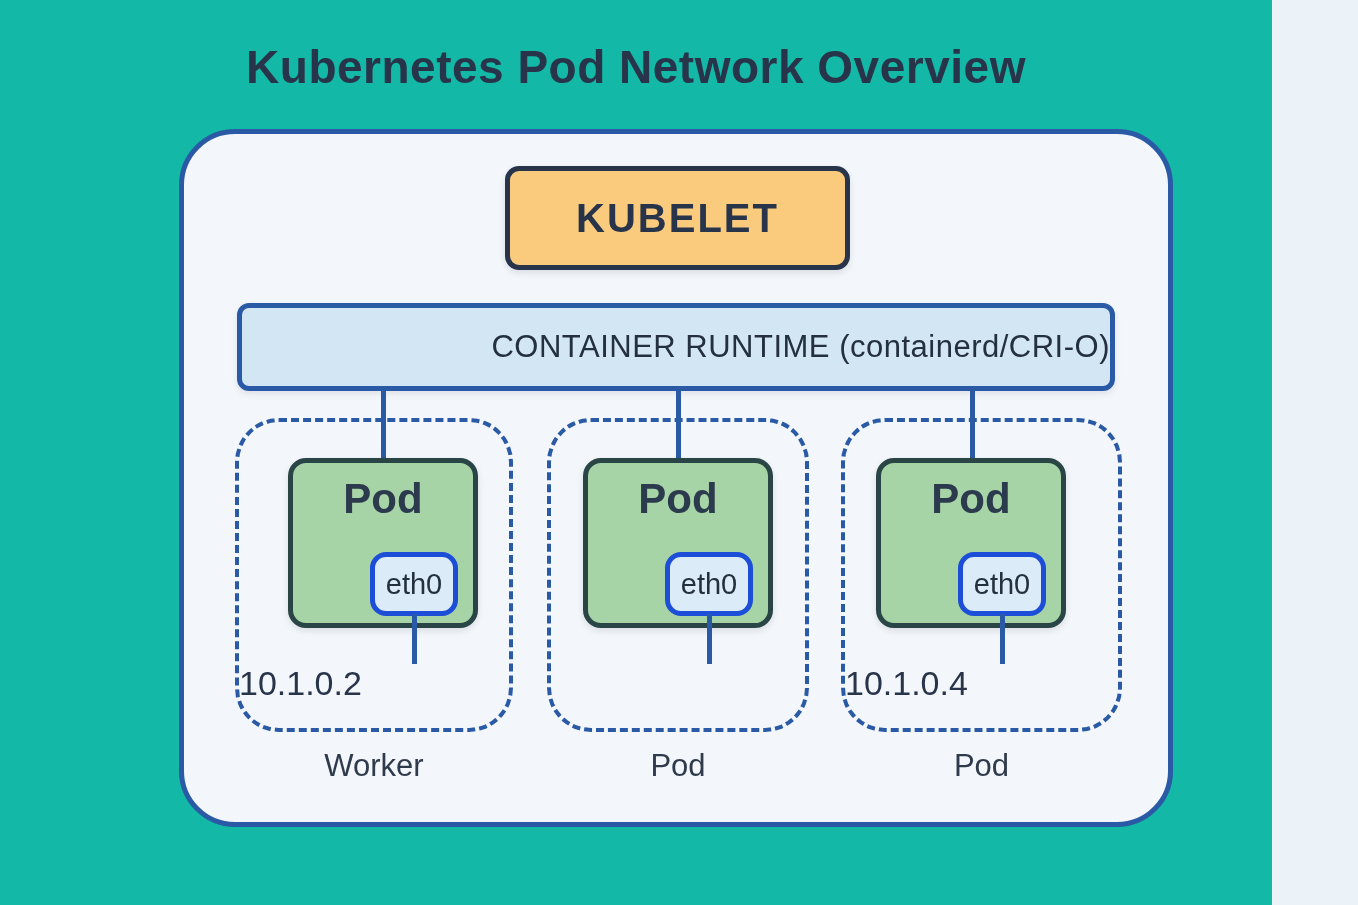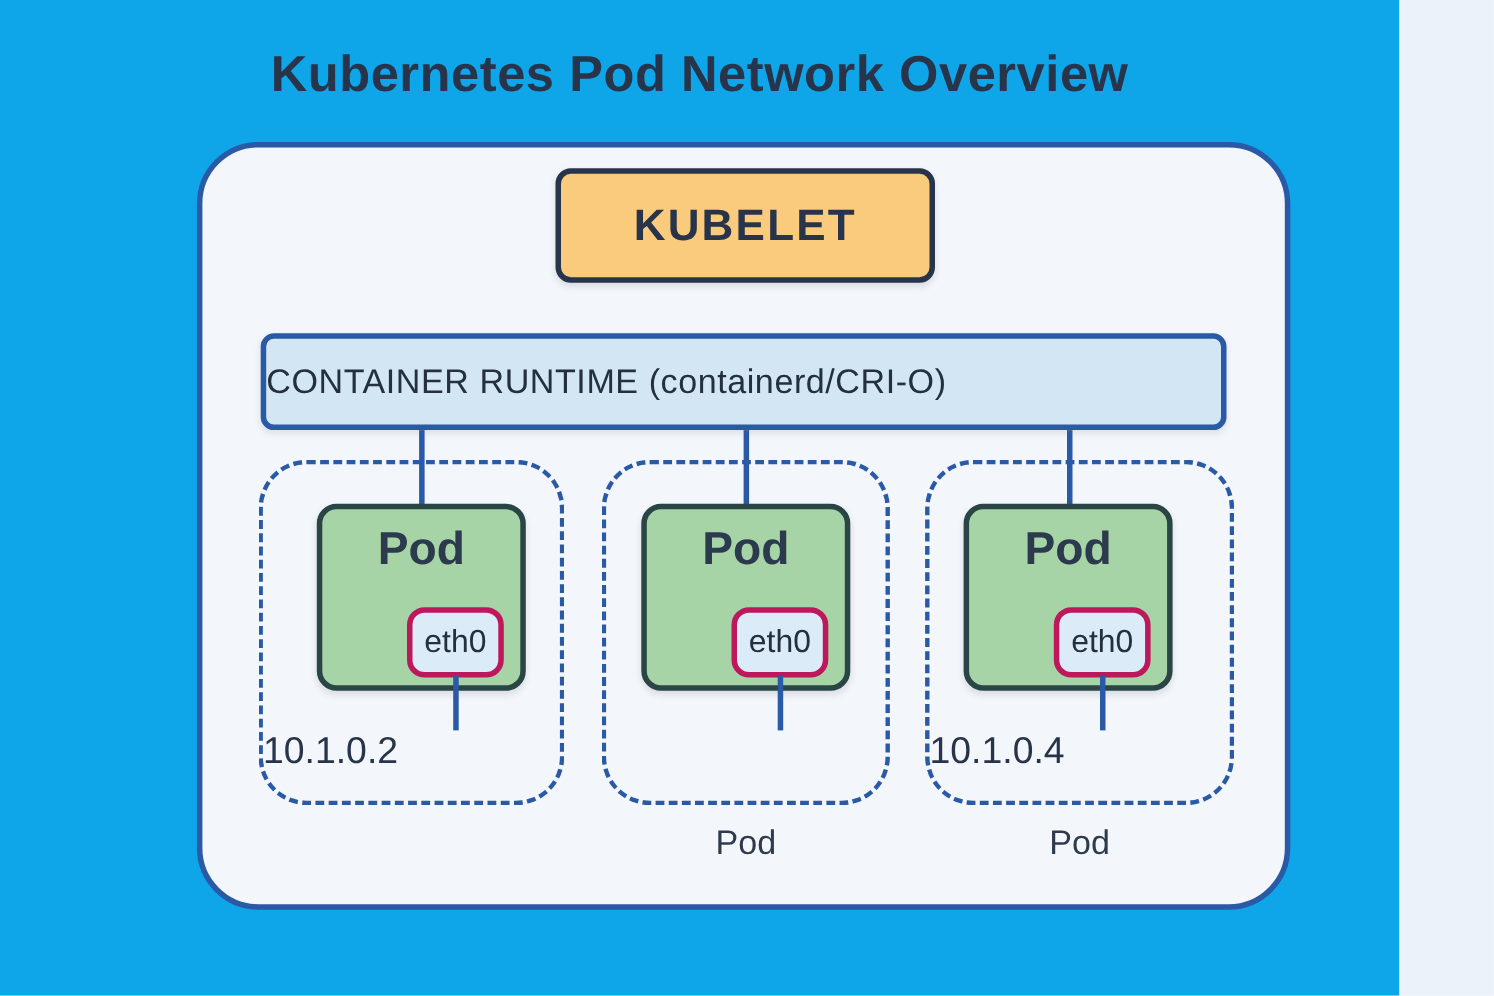--- a/index.html
+++ b/index.html
@@ -4,21 +4,21 @@
 <style>
   html, body { margin: 0; padding: 0; }
   body {
     font-family: "Liberation Sans", sans-serif;
     background: #EBF2F8;
   }
   .stage {
     position: relative;
     width: 1272px;
     height: 905px;
-    background: #0ea5e9;
+    background: #14b8a6;
     overflow: hidden;
     color: #273449;
   }
   .page-title {
     position: absolute;
     left: 0; top: 40px;
     width: 100%;
     text-align: center;
     font-size: 46px;
     font-weight: 700;
@@ -29,21 +29,21 @@
     position: absolute;
     left: 179px; top: 129px;
     width: 994px; height: 698px;
     box-sizing: border-box;
     border: 5px solid #2A5AA6;
     border-radius: 56px;
     background: #F3F7FB;
   }
   .kubelet-box {
     position: absolute;
-    left: 321px; top: 19px;
+    left: 321px; top: 32px;
     width: 345px; height: 104px;
     box-sizing: border-box;
     background: #FACB7D;
     border: 5px solid #28344A;
     border-radius: 14px;
     display: flex; align-items: center; justify-content: center;
     box-shadow: 0 3px 6px rgba(40,52,74,0.12);
   }
   .kubelet-label {
     font-size: 40px;
@@ -52,21 +52,21 @@
     color: #28344A;
   }
   .runtime-box {
     position: absolute;
     left: 53px; top: 169px;
     width: 878px; height: 88px;
     box-sizing: border-box;
     background: #D3E6F4;
     border: 5px solid #2A5AA6;
     border-radius: 12px;
-    display: flex; align-items: center; justify-content: flex-start;
+    display: flex; align-items: center; justify-content: flex-end;
     box-shadow: 0 3px 6px rgba(40,52,74,0.10);
   }
   .runtime-label {
     font-size: 31px;
     font-weight: 500;
     letter-spacing: 0.5px;
     color: #24303F;
   }
   .connector {
     position: absolute;
@@ -102,21 +102,21 @@
     font-size: 42px;
     font-weight: 600;
     color: #2C3A4E;
   }
   .eth0-box {
     position: absolute;
     left: 77px; top: 89px;
     width: 88px; height: 64px;
     box-sizing: border-box;
     background: #DCEBF8;
-    border: 5px solid #be185d;
+    border: 5px solid #1d4ed8;
     border-radius: 16px;
     display: flex; align-items: center; justify-content: center;
   }
   .eth0-label {
     font-size: 29px;
     font-weight: 400;
     color: #24303F;
   }
   .eth0-line {
     position: absolute;
@@ -166,20 +166,21 @@
       <div class="dashed-box">
         <div class="pod-box" style="left:49px; top:36px">
           <div class="pod-label">Pod</div>
           <div class="eth0-box">
             <span class="eth0-label">eth0</span>
           </div>
         </div>
         <div class="eth0-line" style="left:173px"></div>
         <div class="ip-label">10.1.0.2</div>
       </div>
+      <div class="group-caption">Worker</div>
     </div>
 
     <div class="pod-group" style="left:363px; width:262px">
       <div class="dashed-box">
         <div class="pod-box" style="left:32px; top:36px">
           <div class="pod-label">Pod</div>
           <div class="eth0-box">
             <span class="eth0-label">eth0</span>
           </div>
         </div>

